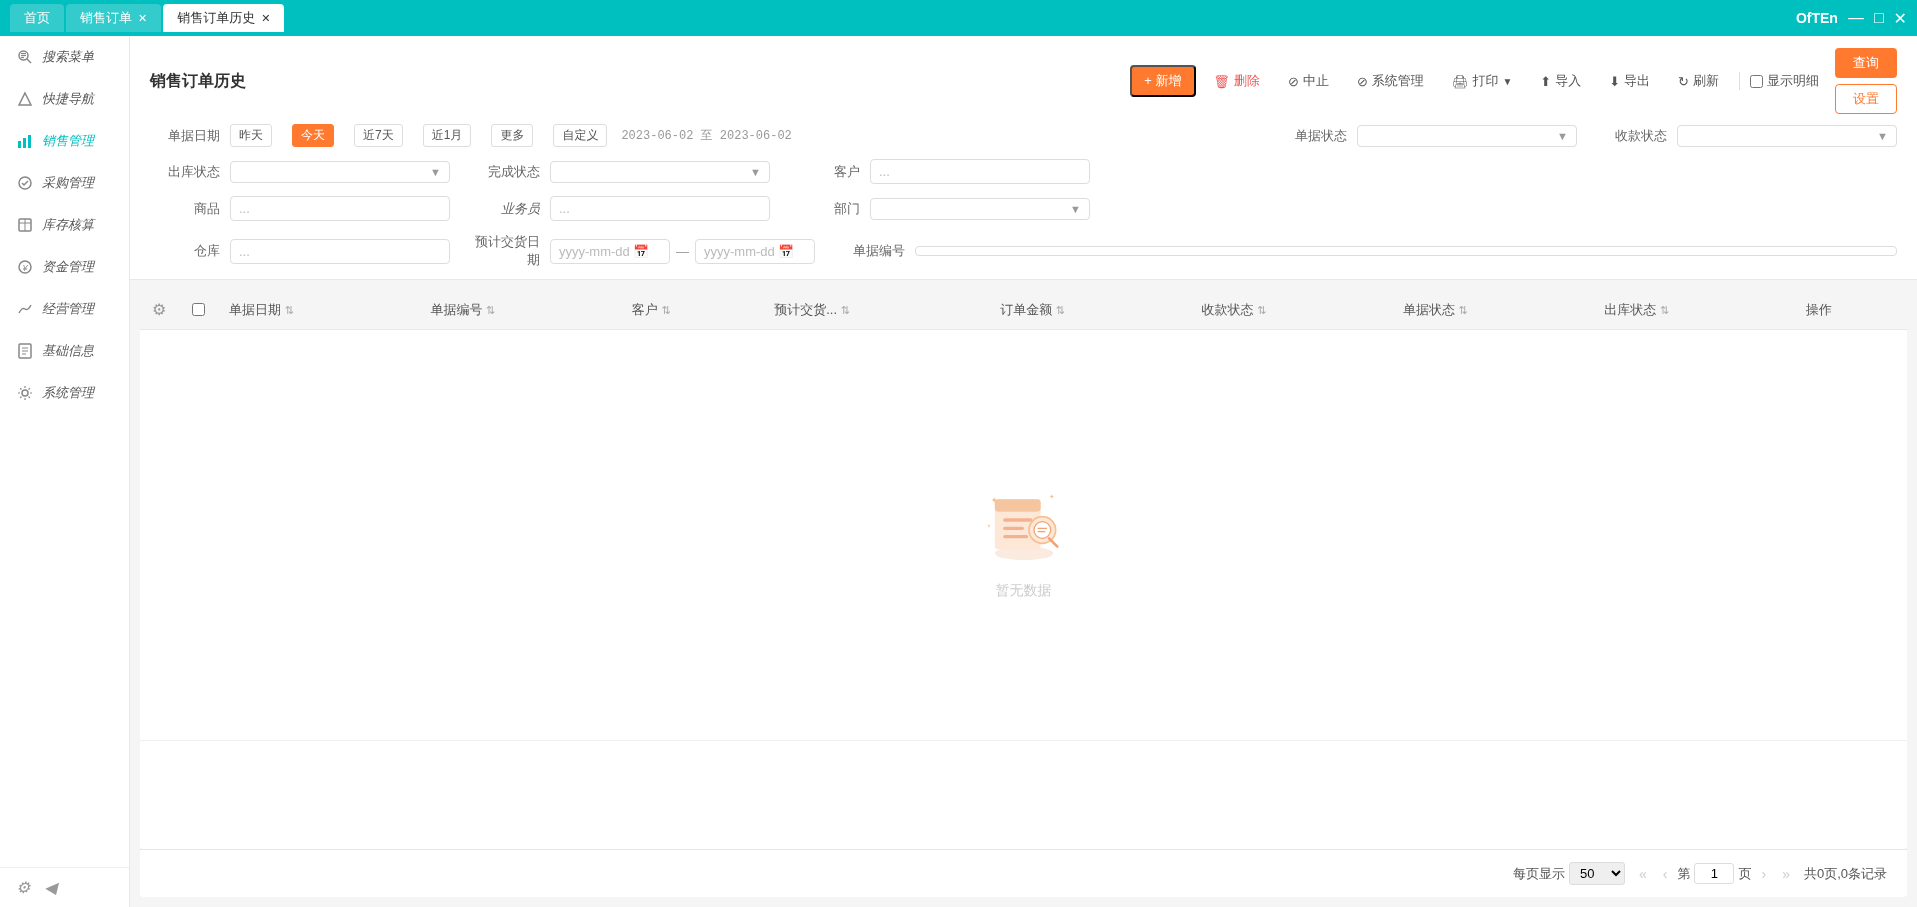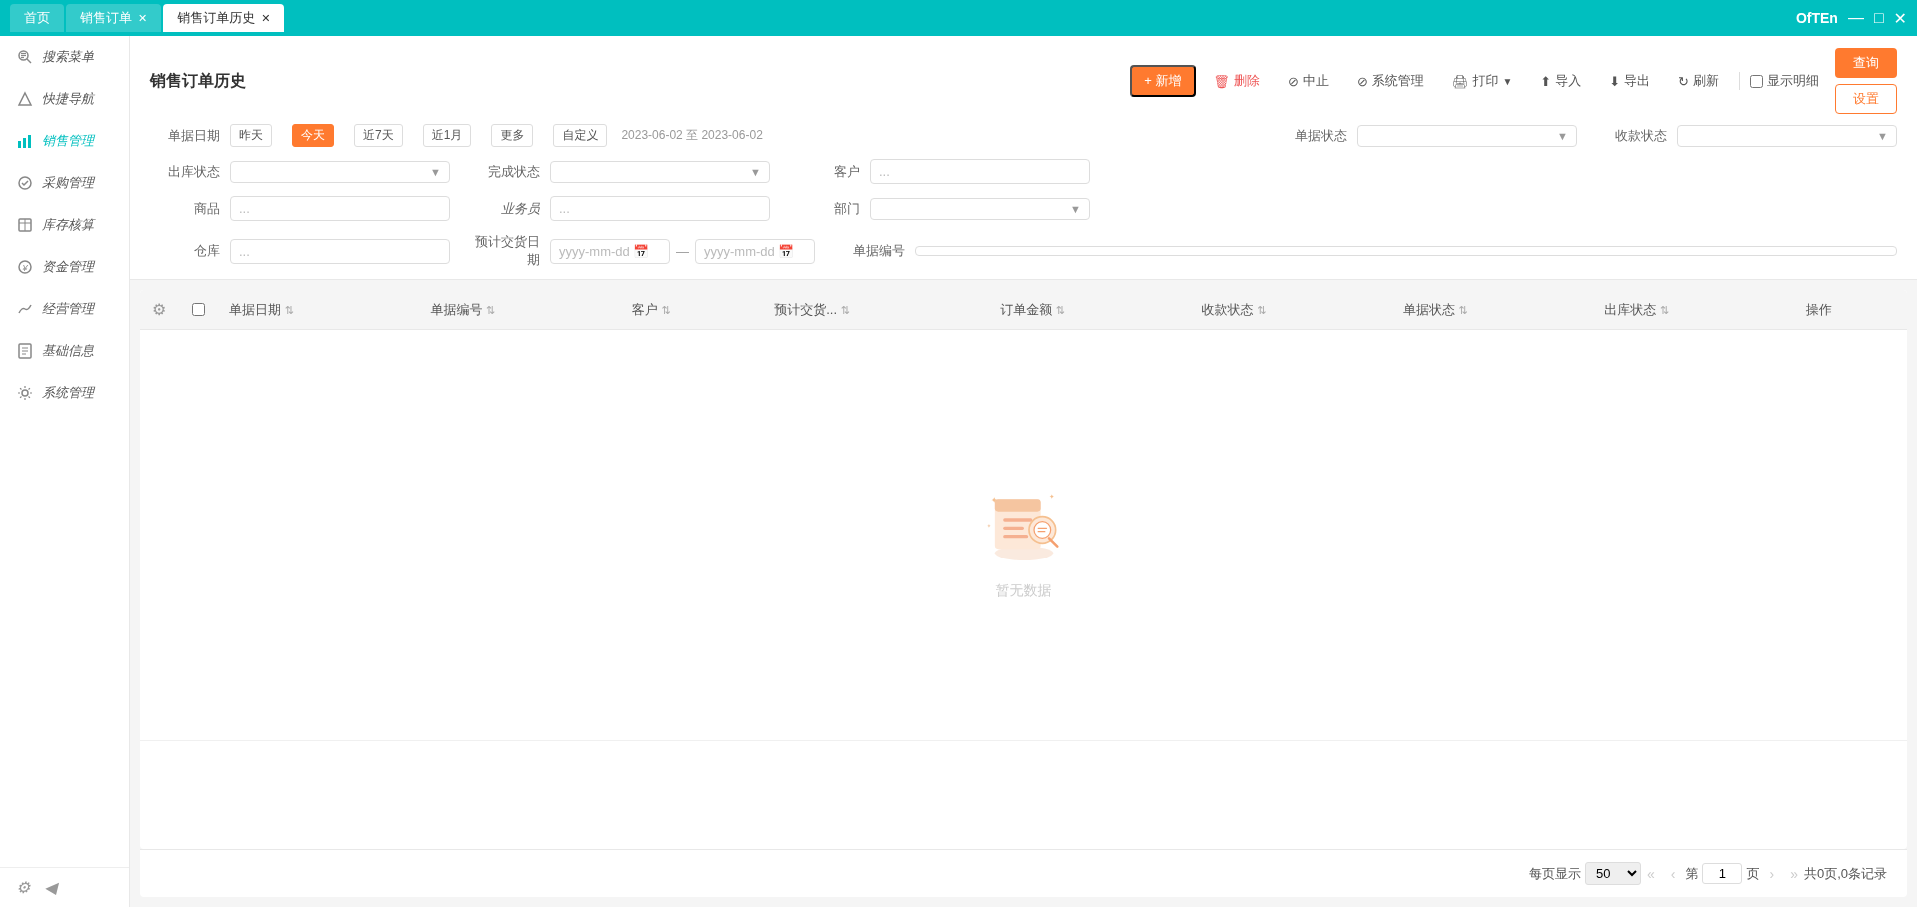--- a/index.html
+++ b/index.html
@@ -39,21 +39,21 @@
 
     
     .filter-area { background: #fff; padding: 12px 20px; border-bottom: 1px solid #e8e8e8; }
     .filter-row { display: flex; align-items: center; gap: 0; margin-bottom: 12px; }
     .filter-row:last-child { margin-bottom: 0; }
     .filter-label { width: 80px; text-align: right; color: #666; font-size: 13px; padding-right: 10px; flex-shrink: 0; }
     .filter-control { flex: 1; display: flex; align-items: center; gap: 6px; }
     .date-shortcuts { display: flex; align-items: center; gap: 20px; }
     .date-btn { padding: 2px 8px; border-radius: 3px; font-size: 12px; cursor: pointer; border: 1px solid #ddd; background: #fff; color: #555; }
     .date-btn.active { background: #ff7a2f; color: #fff; border-color: #ff7a2f; }
-    .date-range { font-size: 12px; color: #999; }
+    .date-range { font-size: 12px; color: #999; font-family: Liberation Mono, monospace; }
     .select-control { display: flex; align-items: center; border: 1px solid #ddd; border-radius: 4px; padding: 4px 8px; background: #fff; min-width: 160px; cursor: pointer; gap: 4px; }
     .select-control .placeholder { color: #bbb; font-size: 13px; flex: 1; }
     .select-control .arrow { color: #999; font-size: 11px; }
     .input-with-icon { display: flex; align-items: center; border: 1px solid #ddd; border-radius: 4px; padding: 4px 8px; background: #fff; min-width: 160px; cursor: pointer; }
     .input-with-icon .placeholder { color: #bbb; font-size: 13px; flex: 1; }
     .date-input { border: 1px solid #ddd; border-radius: 4px; padding: 4px 8px; font-size: 13px; color: #bbb; min-width: 120px; background: #fff; display: flex; align-items: center; gap: 4px; }
     .date-sep { color: #999; padding: 0 6px; }
     .collapse-bar { text-align: center; padding: 6px 0; cursor: pointer; color: #00bfbf; font-size: 12px; display: flex; align-items: center; justify-content: center; gap: 4px; }
 
     
@@ -63,21 +63,21 @@
     .data-table th .sort-icon { color: #aaa; font-size: 11px; }
     .data-table td { padding: 10px 12px; border-bottom: 1px solid #f0f0f0; color: #333; }
     .th-settings { width: 40px; text-align: center; }
     .th-check { width: 36px; text-align: center; }
     .settings-icon-btn { background: none; border: none; cursor: pointer; color: #999; font-size: 16px; }
     .checkbox-cell { display: flex; align-items: center; justify-content: center; }
     .empty-state { display: flex; flex-direction: column; align-items: center; justify-content: center; padding: 80px 0; }
     .empty-text { color: #ccc; font-size: 14px; }
 
     
-    .pagination { background: #fff; padding: 12px 20px; border-top: 1px solid #e8e8e8; display: flex; align-items: center; justify-content: flex-end; gap: 0; font-size: 13px; color: #555; margin: 0 10px 10px 10px; border-radius: 0 0 4px 4px; }
+    .pagination { background: #fff; padding: 12px 20px; border-top: 1px solid #e8e8e8; display: flex; align-items: center; justify-content: flex-end; gap: 8px; font-size: 13px; color: #555; margin: 0 10px 10px 10px; border-radius: 0 0 4px 4px; }
     .page-size-select { display: flex; align-items: center; gap: 4px; }
     .page-size-select select { border: 1px solid #ddd; border-radius: 3px; padding: 2px 6px; font-size: 13px; cursor: pointer; }
     .page-nav { display: flex; align-items: center; gap: 4px; }
     .page-nav-btn { border: none; background: none; cursor: pointer; color: #555; padding: 2px 6px; font-size: 14px; }
     .page-nav-btn:disabled { color: #ccc; cursor: default; }
     .page-input { border: 1px solid #ddd; border-radius: 3px; padding: 2px 6px; width: 40px; text-align: center; font-size: 13px; }
 
     
     .toolbar-divider { width: 1px; height: 18px; background: #ddd; margin: 0 2px; }
 

